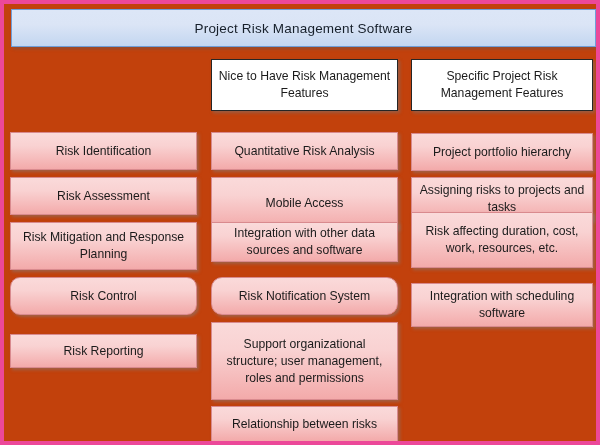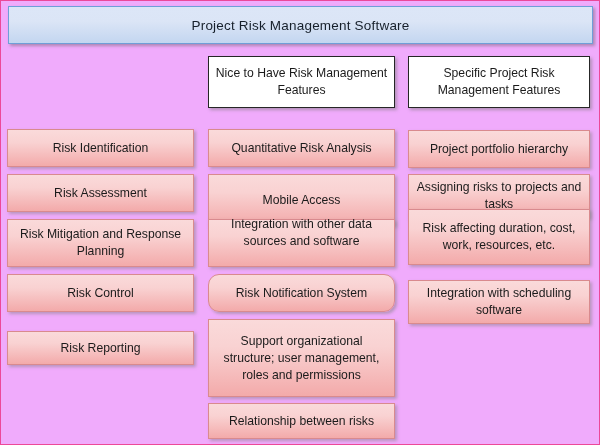--- a/index.html
+++ b/index.html
@@ -8,22 +8,22 @@
     background: #ffffff;
   }
   body {
     font-family: "Liberation Sans", sans-serif;
   }
   .page {
     position: relative;
     width: 600px;
     height: 445px;
     box-sizing: border-box;
-    background: #f0abfc;
-    border: 1px solid #ec4899;
+    background: #c2410c;
+    border: 4px solid #ec4899;
     overflow: hidden;
   }
 
   
   .title-banner {
     position: absolute;
     left: 7px;
     top: 5px;
     width: 585px;
     height: 38px;
@@ -107,33 +107,33 @@
   <div id="feature-boxes-root">
       <div class="feature-box col-1" style="top: 128px; height: 38px;">
         <span class="fb-text">Risk Identification</span>
       </div>
       <div class="feature-box col-1" style="top: 173px; height: 38px;">
         <span class="fb-text">Risk Assessment</span>
       </div>
       <div class="feature-box col-1" style="top: 218px; height: 48px;">
         <span class="fb-text">Risk Mitigation and Response Planning</span>
       </div>
-      <div class="feature-box col-1" style="top: 273px; height: 38px;">
+      <div class="feature-box col-1" style="top: 273px; height: 38px; border-radius: 10px;">
         <span class="fb-text">Risk Control</span>
       </div>
       <div class="feature-box col-1" style="top: 330px; height: 22px;">
         <span class="fb-text">Risk Reporting</span>
       </div>
       <div class="feature-box col-2" style="top: 128px; height: 38px;">
         <span class="fb-text">Quantitative Risk Analysis</span>
       </div>
       <div class="feature-box col-2" style="top: 173px; height: 52px;">
         <span class="fb-text">Mobile Access</span>
       </div>
-      <div class="feature-box col-2" style="top: 218px; height: 48px; align-items: flex-end;">
+      <div class="feature-box col-2" style="top: 218px; height: 40px;">
         <span class="fb-text">Integration with other data sources and software</span>
       </div>
       <div class="feature-box col-2" style="top: 273px; height: 38px; border-radius: 11px;">
         <span class="fb-text">Risk Notification System</span>
       </div>
       <div class="feature-box col-2" style="top: 318px; height: 78px;">
         <span class="fb-text">Support organizational structure; user management, roles and permissions</span>
       </div>
       <div class="feature-box col-2" style="top: 402px; height: 36px;">
         <span class="fb-text">Relationship between risks</span>

